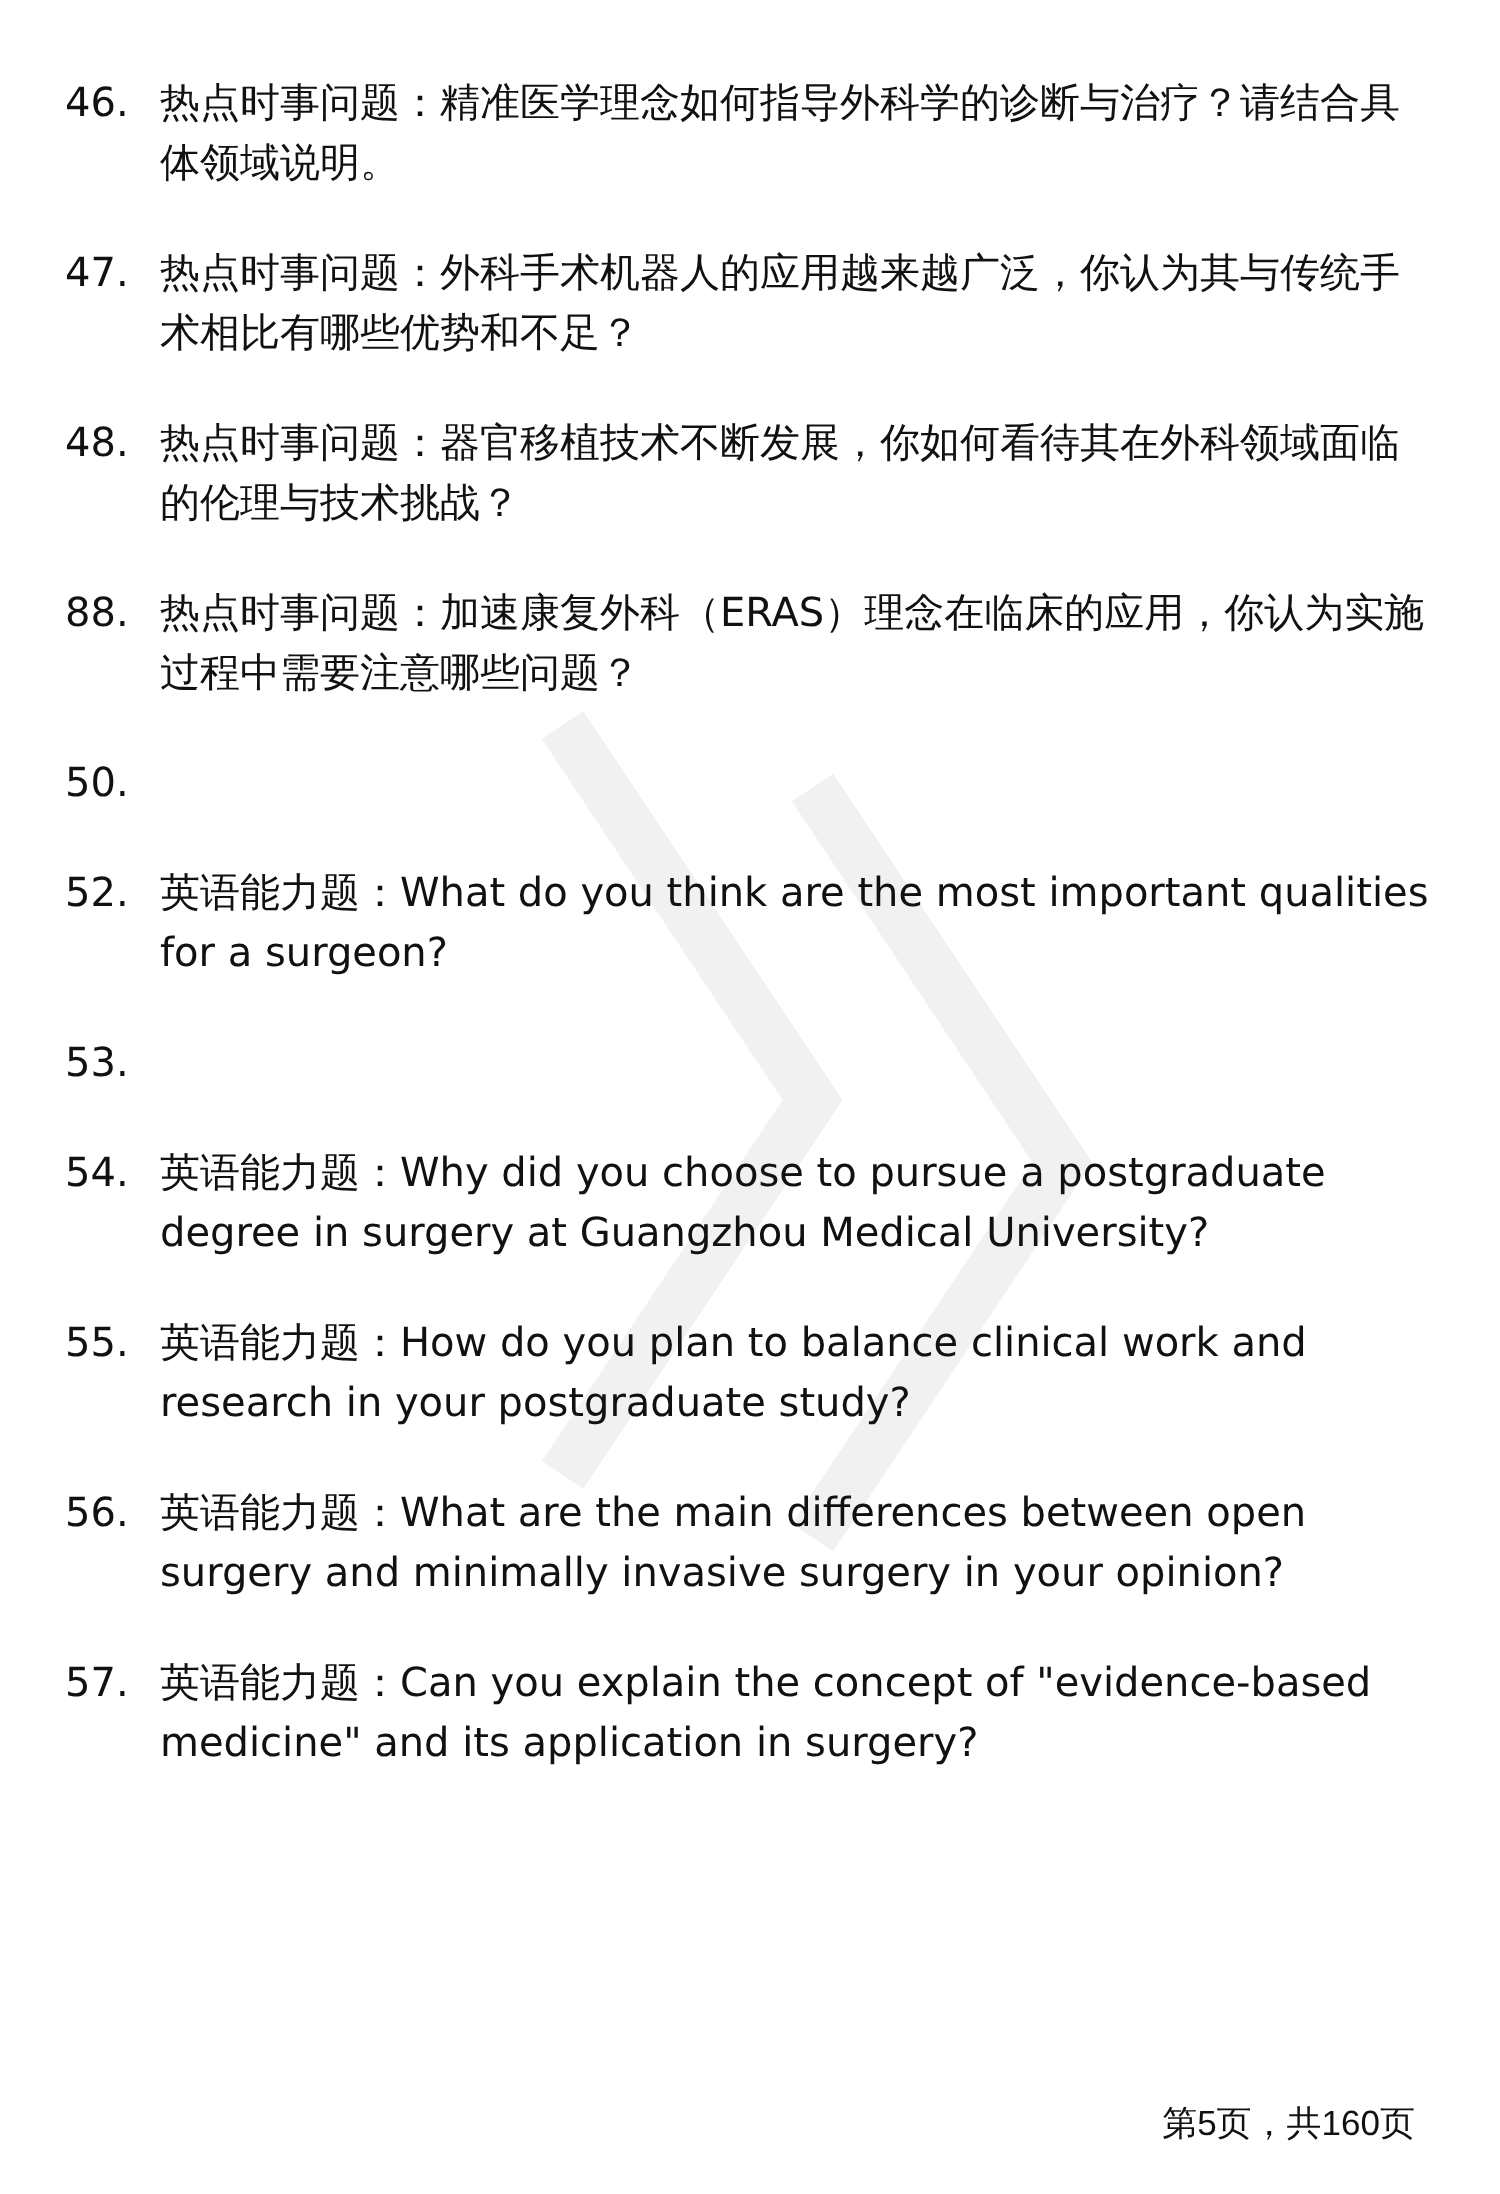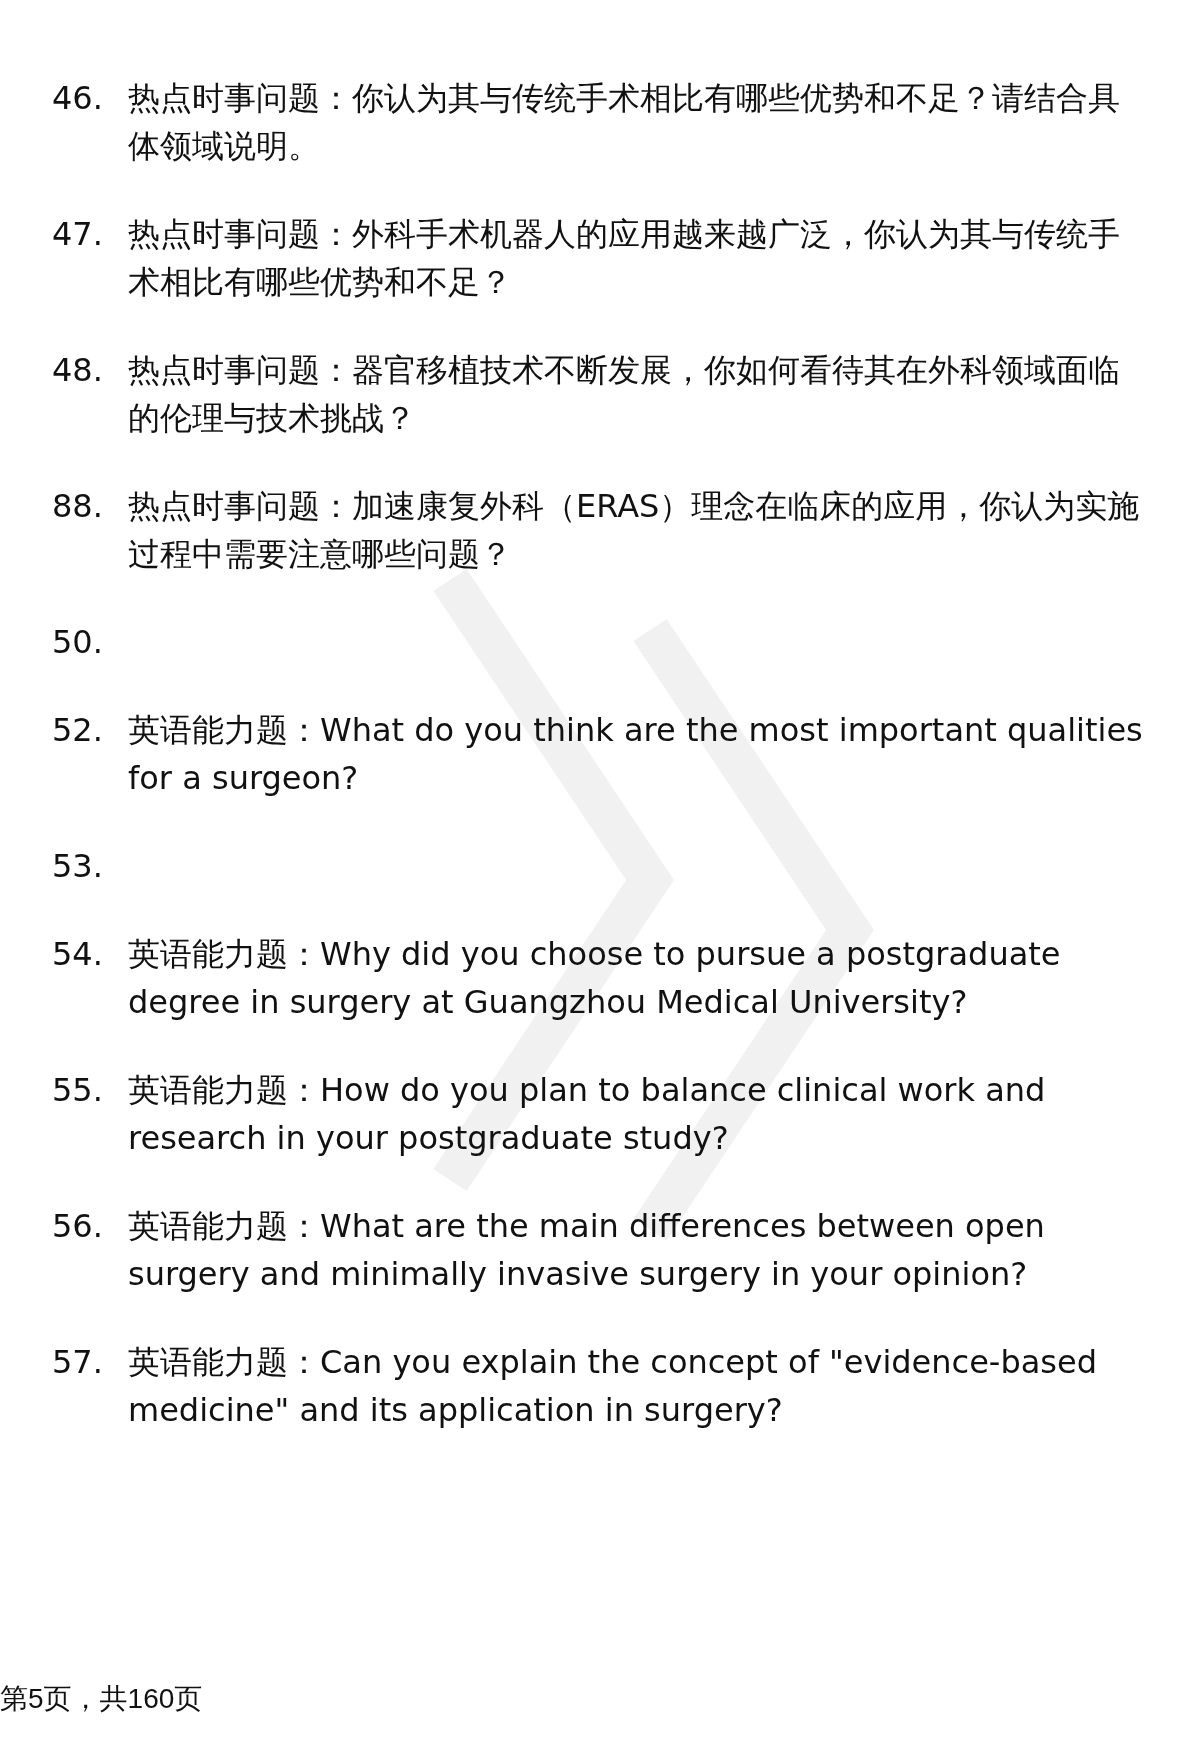--- a/index.html
+++ b/index.html
@@ -1,41 +1,41 @@
 <!DOCTYPE html>
 <html><head>
 <meta charset="utf-8">
 <style>
   html, body { margin:0; padding:0; background:#ffffff; }
   body { width:1200px; height:1755px; position:relative; overflow:hidden;
          font-family:"DejaVu Sans","Liberation Sans",sans-serif; color:#111; }
   .watermark { position:absolute; left:250px; top:480px; width:800px; height:800px;
                opacity:0.05; pointer-events:none; }
-  .list { position:absolute; left:0; top:58px; width:1200px;margin-top:16px; }
+  .list { position:absolute; left:0; top:58px; width:1200px; }
   .item { position:relative; display:flex; margin-bottom:40px; }
   .num { width:128px; text-align:right; padding-right:0; box-sizing:border-box;
          font-size:32px; line-height:48px; flex:none; padding-left:52px; text-align:left; }
   .text { font-size:32px; line-height:48px; width:1020px; }
-  .footer { position:absolute; left:0; width:1132px; top:1680px; text-align:left;
+  .footer { position:absolute; left:0; width:1132px; top:1680px; text-align:right;
             font-size:28px; font-family:"Liberation Sans","DejaVu Sans",sans-serif; }
 </style>
 </head>
 <body>
 
 <svg class="watermark" viewBox="0 0 800 800">
   <g fill="none" stroke="#000" stroke-width="40">
     <path d="M200 100 L400 400 L200 700"></path>
     <path d="M400 150 L600 450 L400 750"></path>
   </g>
 </svg>
 
 <div class="list">
   <div class="item">
     <div class="num">46.</div>
-    <div class="text">热点时事问题：你认为其与传统手术相比有哪些优势和不足？请结合具体领域说明。</div>
+    <div class="text">热点时事问题：精准医学理念如何指导外科学的诊断与治疗？请结合具体领域说明。</div>
   </div>
   <div class="item">
     <div class="num">47.</div>
     <div class="text">热点时事问题：外科手术机器人的应用越来越广泛，你认为其与传统手术相比有哪些优势和不足？</div>
   </div>
   <div class="item">
     <div class="num">48.</div>
     <div class="text">热点时事问题：器官移植技术不断发展，你如何看待其在外科领域面临的伦理与技术挑战？</div>
   </div>
   <div class="item">

